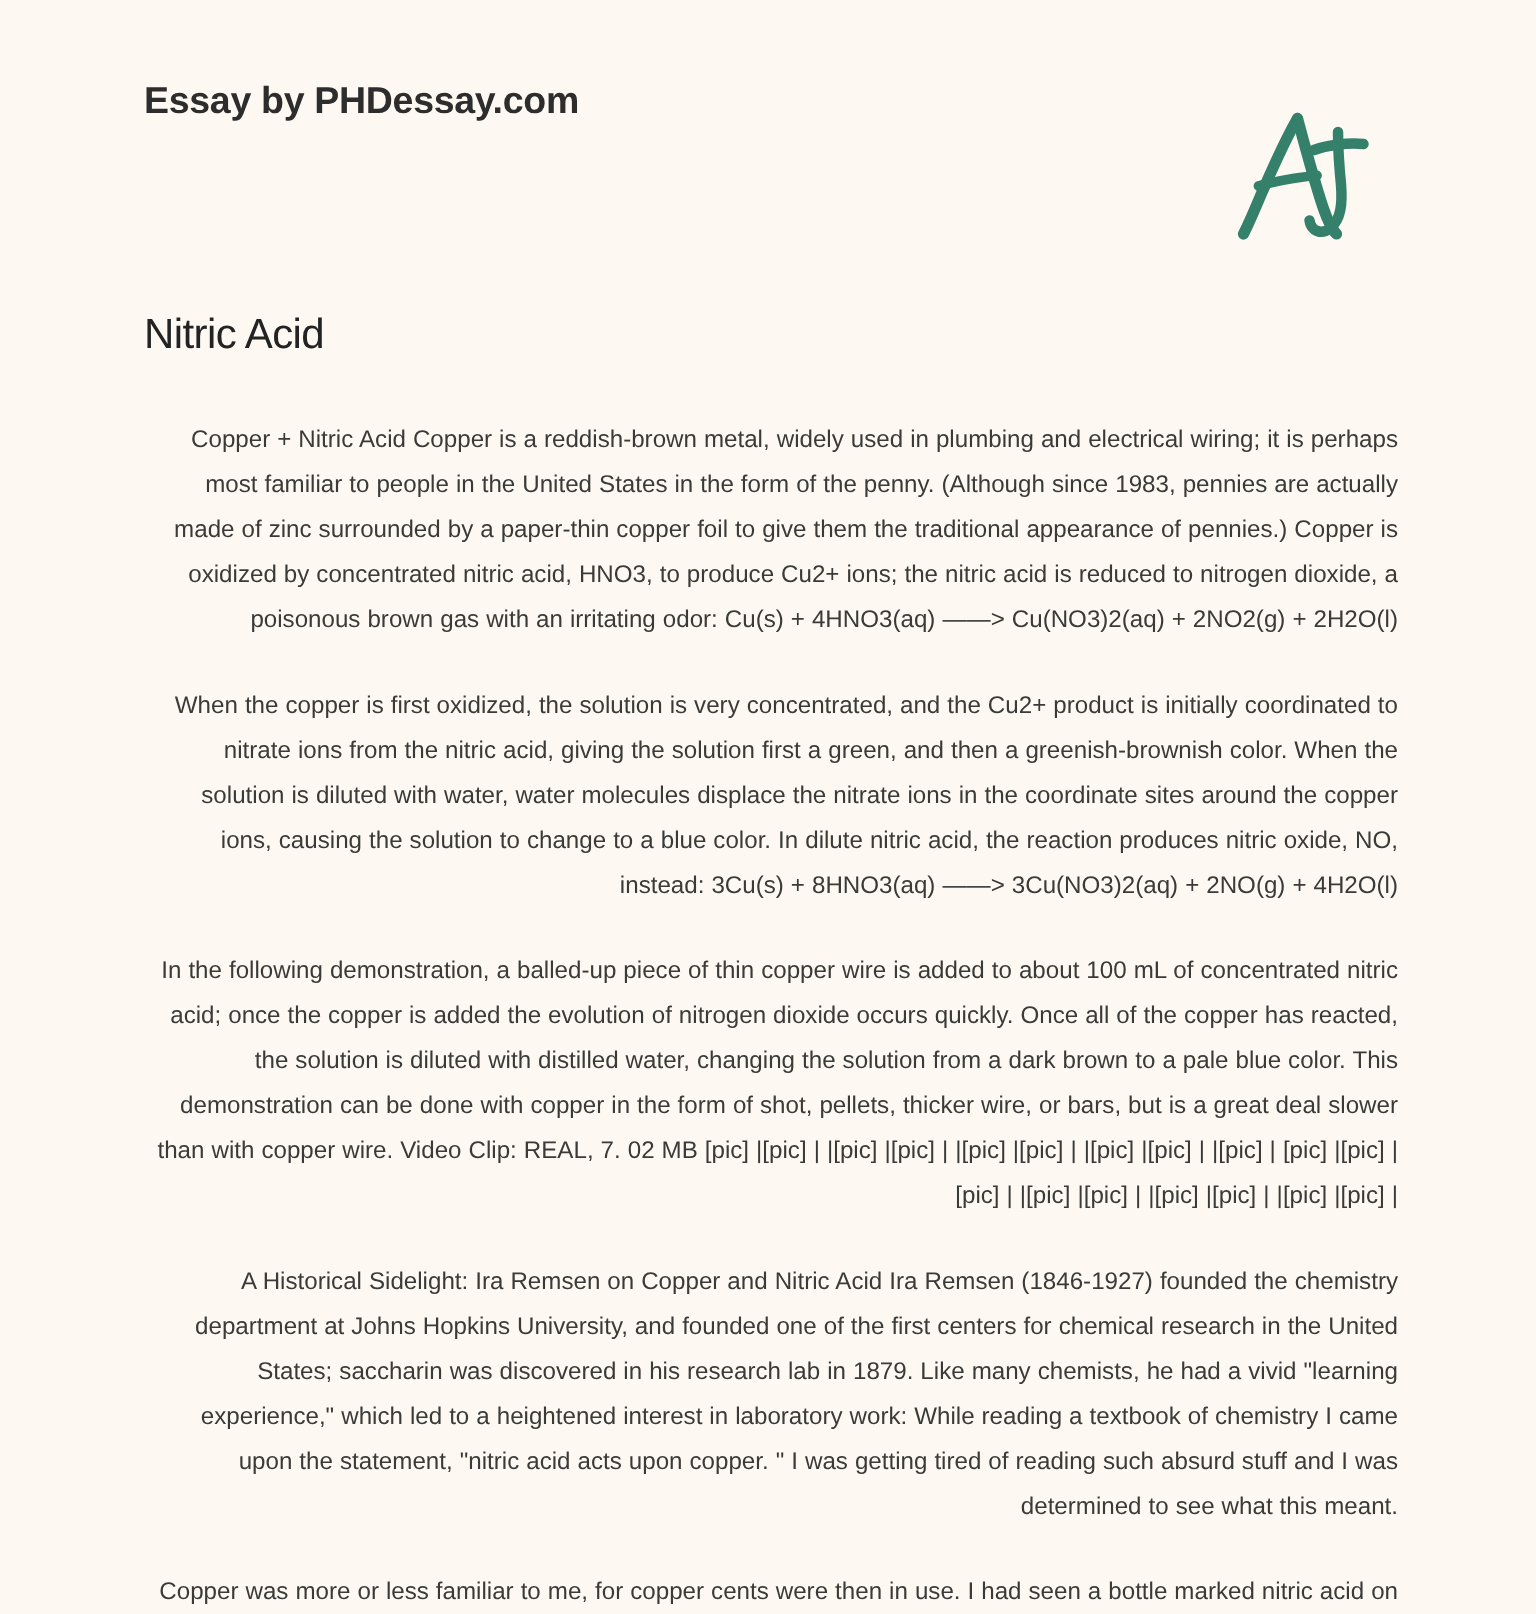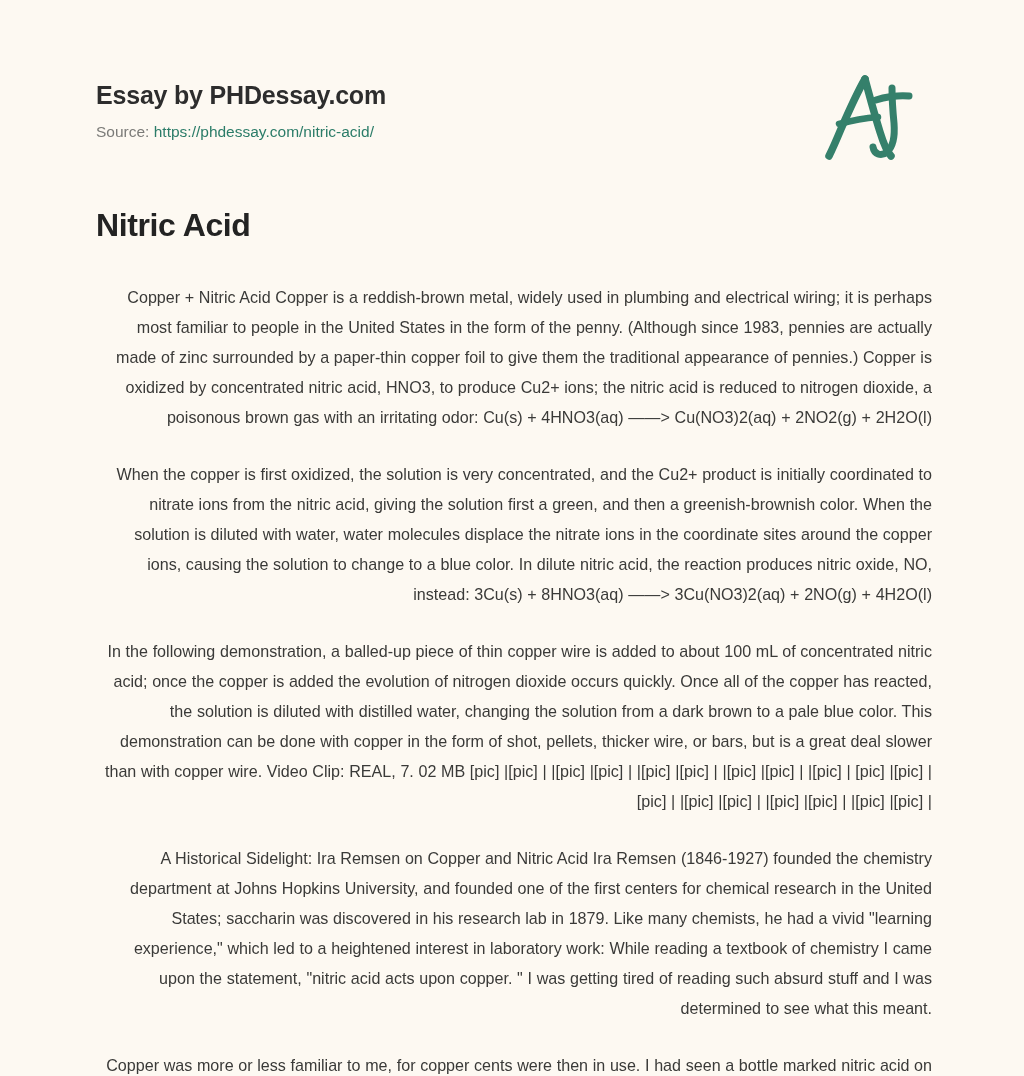--- a/index.html
+++ b/index.html
@@ -25,21 +25,21 @@
   .header {
     position: absolute;
     left: 0;
     top: 0;
     width: 1024px;
     height: 200px;
   }
   .brand-block {
     position: absolute;
     left: 96px;
-    top: 80px;
+    top: 52px;
   }
   .brand-title {
     font-size: 25px;
     font-weight: bold;
     color: #2d2d2d;
     letter-spacing: -0.2px;
     line-height: 1.2;
     margin: 0;
     white-space: nowrap;
   }
@@ -72,22 +72,22 @@
   }
 
   
   .article {
     position: absolute;
     left: 96px;
     top: 206px;
     width: 836px;
   }
   .doc-title {
-    font-size: 32px;
-    font-weight: bold;
+    font-size: 28px;
+    font-weight: normal;
     color: #232323;
     letter-spacing: -0.4px;
     margin: 0 0 38px 0;
     line-height: 1.2;
   }
   .para {
     font-size: 16.1px;
     line-height: 30px;
     color: #3a3a38;
     margin: 0 0 27px 0;
@@ -100,23 +100,20 @@
 </style>
 </head>
 <body>
 
 <div class="page">
 
   <div class="header">
 
     <div class="brand-block">
       <div class="brand-title">Essay by PHDessay.com</div>
-      <div class="source-line">
-        <span class="source-label">Source: </span><a class="source-link" href="#">https://phdessay.com/nitric-acid/</a>
-      </div>
     </div>
 
     <div class="logo">
       <svg viewBox="0 0 118 106" xmlns="http://www.w3.org/2000/svg">
         <g fill="none" stroke="#35806b" stroke-linecap="round" stroke-linejoin="round">
 
           <path d="M53 13 C46 25, 36 47, 29 63 C24 75, 20 84, 17 90" stroke-width="7.5"></path>
 
           <path d="M53 13 C57 28, 63 50, 68 66 C72 79, 75 86, 79 90" stroke-width="7.5"></path>
 

